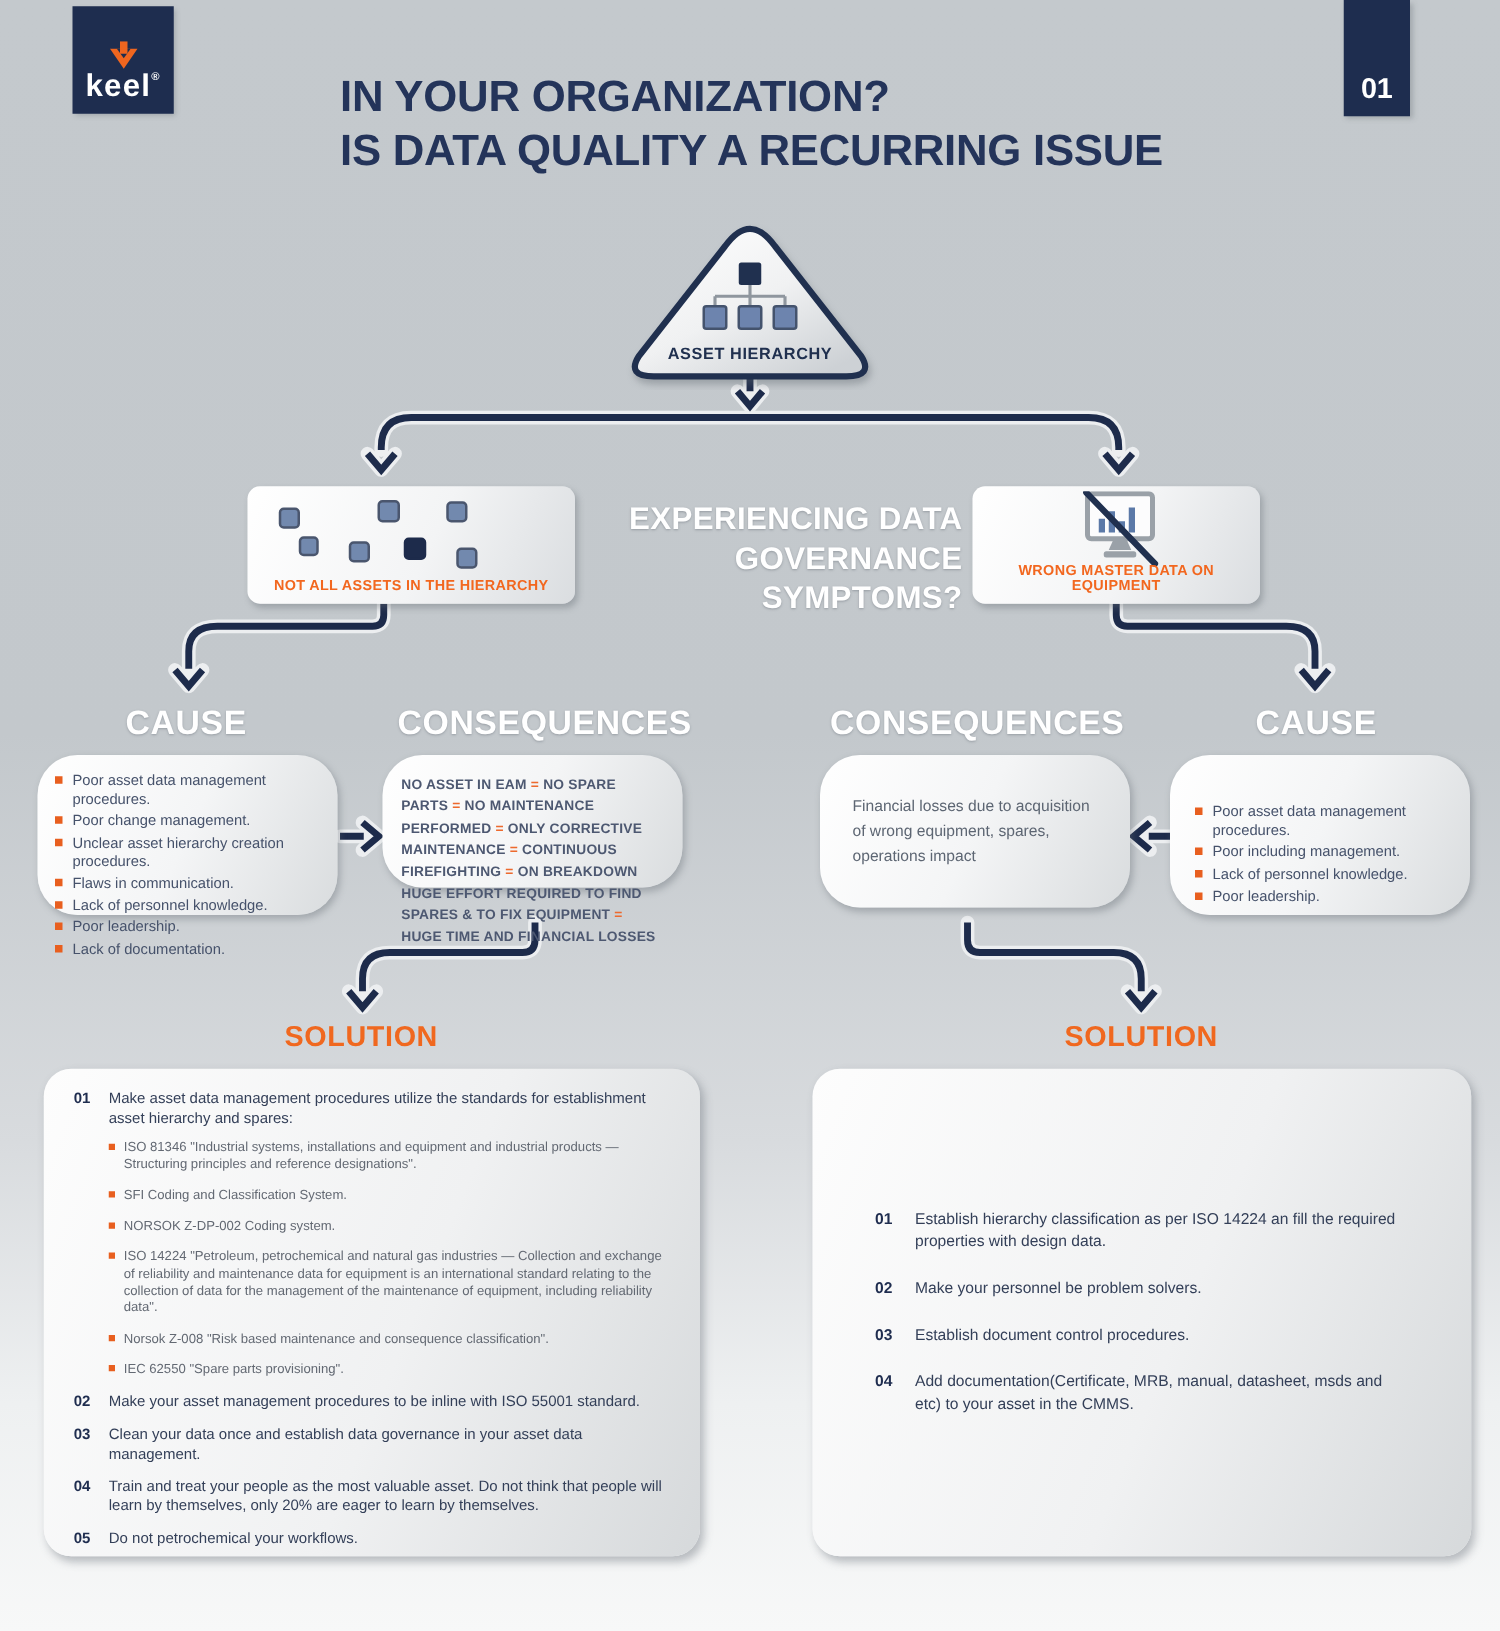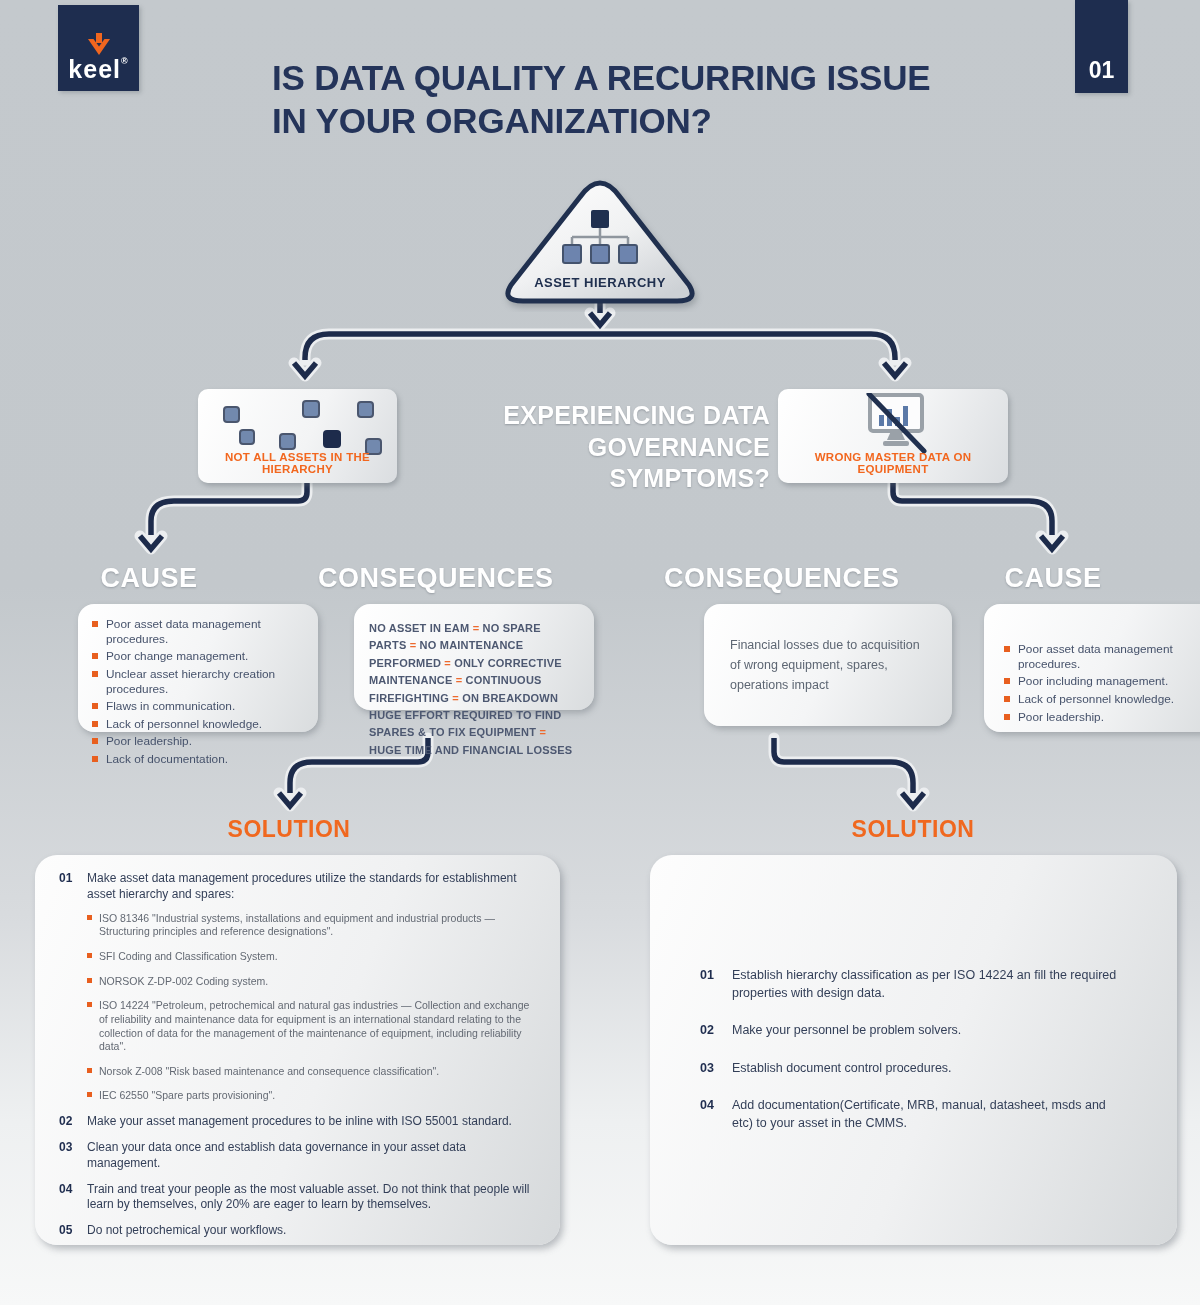--- a/index.html
+++ b/index.html
@@ -23,34 +23,34 @@
   .page-badge{left:1075px;top:0;width:53px;height:93px;background:#1e2d4f;display:flex;align-items:flex-end;justify-content:center;padding-bottom:9px;color:#fff;font-size:23px;font-weight:700;box-shadow:2px 2px 4px rgba(100,108,116,.35);}
 
   .title{left:272px;top:57px;width:690px;font-size:35px;font-weight:700;color:#24345a;line-height:1.22;letter-spacing:-0.2px;}
 
   .triangle-wrap{left:483px;top:160px;width:234px;height:152px;}
   .tri-label{font-family:"Liberation Sans",sans-serif;font-size:13px;font-weight:700;fill:#20304f;letter-spacing:.5px;text-anchor:middle;}
 
   .question{left:430px;top:400px;width:340px;text-align:right;font-size:25px;font-weight:700;color:#fff;line-height:1.26;letter-spacing:.3px;text-shadow:0 1px 2px rgba(80,88,98,.4);}
 
   .sym{position:absolute;border-radius:10px;background:linear-gradient(115deg,#ffffff 0%,#f3f4f5 55%,#dadde0 100%);box-shadow:2px 3px 5px rgba(100,108,116,.4);}
-  .sym-left{left:198px;top:389px;width:199px;height:94px;}
+  .sym-left{left:198px;top:389px;width:262px;height:94px;}
   .sym-right{left:778px;top:389px;width:230px;height:94px;}
   .sym-label{position:absolute;left:0;right:0;bottom:8px;text-align:center;font-size:11.5px;font-weight:700;color:#f2671f;letter-spacing:.3px;}
   .sq{position:absolute;width:17px;height:17px;border-radius:4px;background:#7289ae;border:2px solid #4a566e;}
   .sq.dark{background:#1d2b4b;border-color:#1d2b4b;}
   .monitor-svg{position:absolute;left:80px;top:4px;}
 
   .h-white{position:absolute;top:563px;font-size:27px;font-weight:700;color:#fff;letter-spacing:.5px;text-align:center;text-shadow:0 1px 2px rgba(70,78,88,.35);}
   .h-cause-left{left:60px;width:178px;}
   .h-conseq-left{left:318px;width:220px;}
   .h-conseq-right{left:664px;width:220px;}
   .h-cause-right{left:964px;width:178px;}
 
-  .panel{position:absolute;border-radius:16px;background:linear-gradient(115deg,#ffffff 0%,#f4f5f6 50%,#d9dcde 100%);box-shadow:2px 3px 6px rgba(100,108,116,.4);margin-left:48px;}
+  .panel{position:absolute;border-radius:32px;background:linear-gradient(115deg,#ffffff 0%,#f4f5f6 50%,#d9dcde 100%);box-shadow:2px 3px 6px rgba(100,108,116,.4);}
   .cause-left{left:30px;top:604px;width:240px;height:128px;padding:13px 10px 8px 14px;}
   .conseq-left{left:306px;top:604px;width:240px;height:106px;padding:16px 15px;}
   .conseq-right{left:656px;top:604px;width:248px;height:122px;padding:0 26px;display:flex;align-items:center;}
   .cause-right{left:936px;top:604px;width:240px;height:128px;padding:38px 10px 8px 20px;}
 
   .cause-item{display:flex;font-size:11.8px;color:#46526b;line-height:1.24;margin-bottom:3px;}
   .bullet{flex:none;width:6px;height:6px;background:#e85f1f;margin:4px 8px 0 0;}
   .conseq-text{font-size:11px;font-weight:600;color:#4d5871;line-height:1.58;letter-spacing:.2px;}
   .eq{color:#ed6a2e;font-weight:700;}
   .conseq-right-text{font-size:12.5px;color:#5d6673;line-height:1.6;}
@@ -116,22 +116,22 @@
       <path d="M4 6 H26 L15 22 Z" fill="#f0661f"></path>
       <path d="M9.5 6 L15 13.5 L20.5 6 Z" fill="#1e2d4f"></path>
       <rect x="12" y="0" width="6" height="10" fill="#f0661f"></rect>
     </svg>
     <div class="logo-text"><span>keel</span><sup>®</sup></div>
   </div>
 
   <div class="abs page-badge">01</div>
 
   <div class="abs title">
+    <div>IN YOUR ORGANIZATION?</div>
     <div>IS DATA QUALITY A RECURRING ISSUE</div>
-    <div>IN YOUR ORGANIZATION?</div>
   </div>
 
   <div class="abs triangle-wrap">
     <svg width="234" height="152" viewBox="0 0 234 152">
       <defs>
         <linearGradient id="gTri" x1="0" y1="0" x2="0.8" y2="1">
           <stop offset="0" stop-color="#ffffff"></stop>
             <stop offset="0.55" stop-color="#f0f1f2"></stop>
             <stop offset="1" stop-color="#cdd1d5"></stop>
         </linearGradient>

